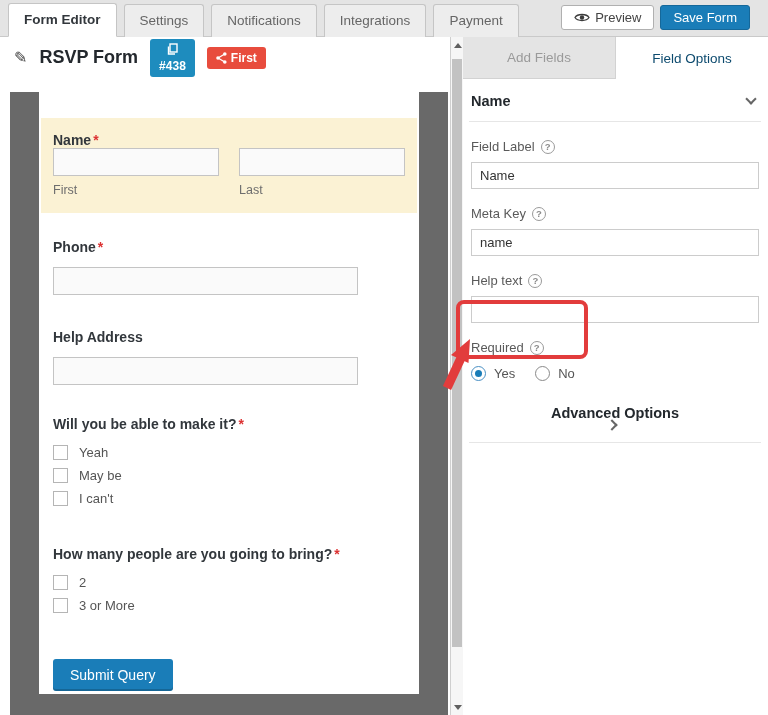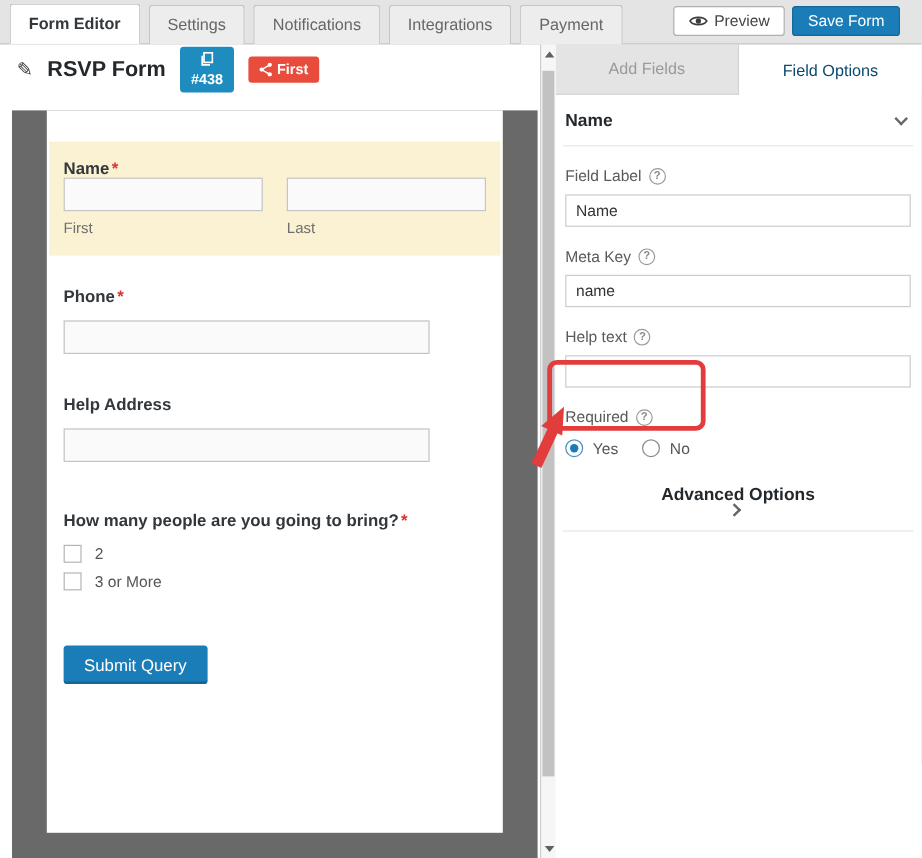--- a/index.html
+++ b/index.html
@@ -180,20 +180,39 @@
           <input class="tinput" type="text" style="">
         </div>
 
         
         <div class="fblock" style="margin-top:34px;">
           <div class="field-label">Help Address</div>
           <input class="tinput" type="text" style="">
         </div>
 
         
+        <div class="fblock" style="margin-top:31px;">
+          <div class="field-label">
+            <span>Will you be able to make it?</span><span class="req">*</span>
+          </div>
+          <div class="cb-group">
+            <div class="cb-row">
+              <span class="cbox"></span>
+              <span class="cb-label">Yeah</span>
+            </div>
+            <div class="cb-row">
+              <span class="cbox"></span>
+              <span class="cb-label">May be</span>
+            </div>
+            <div class="cb-row">
+              <span class="cbox"></span>
+              <span class="cb-label">I can't</span>
+            </div>
+          </div>
+        </div>
 
         
         <div class="fblock" style="margin-top:40px;">
           <div class="field-label">
             <span>How many people are you going to bring?</span><span class="req">*</span>
           </div>
           <div class="cb-group">
             <div class="cb-row">
               <span class="cbox"></span>
               <span class="cb-label">2</span>

